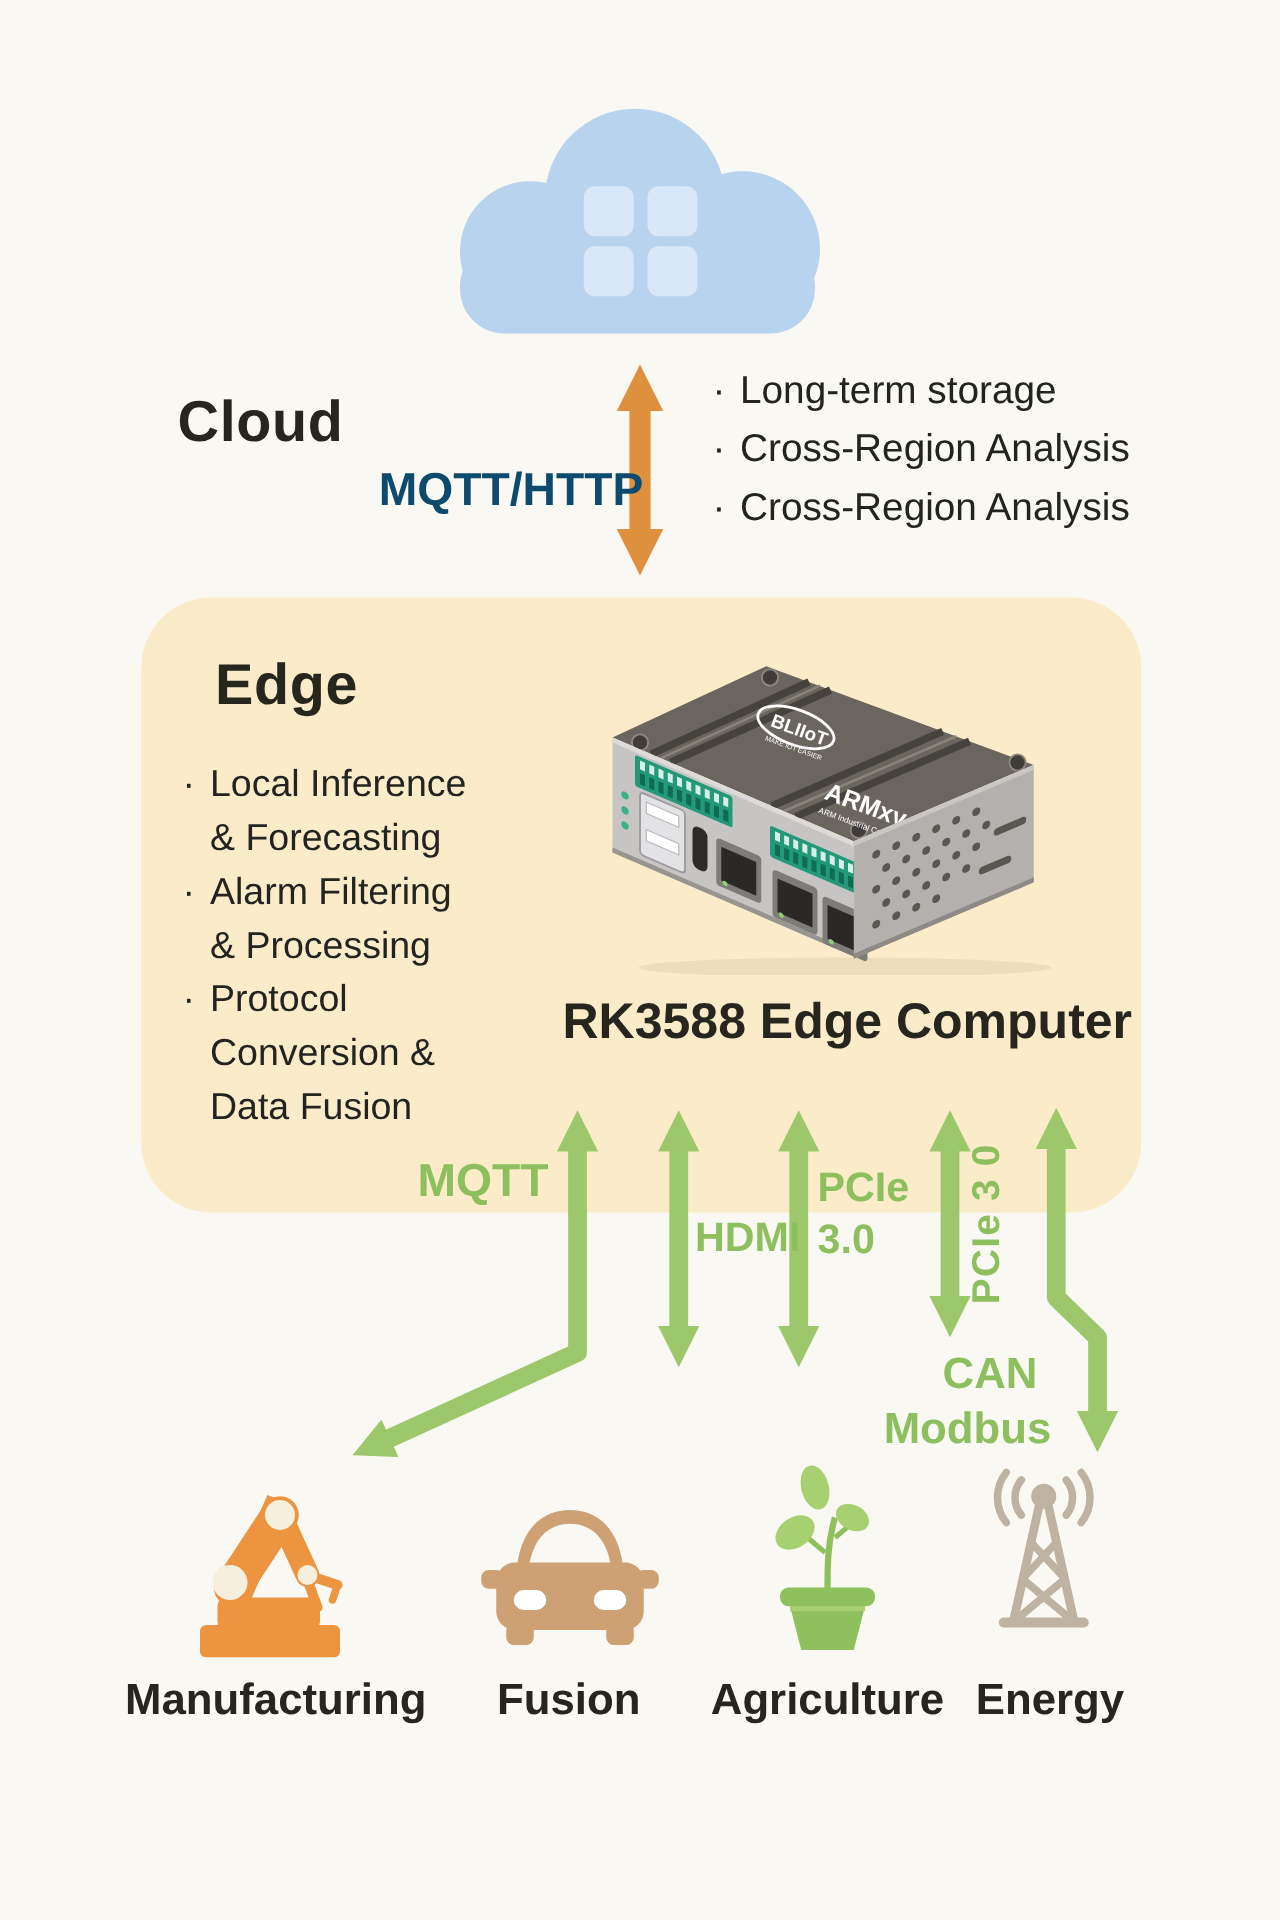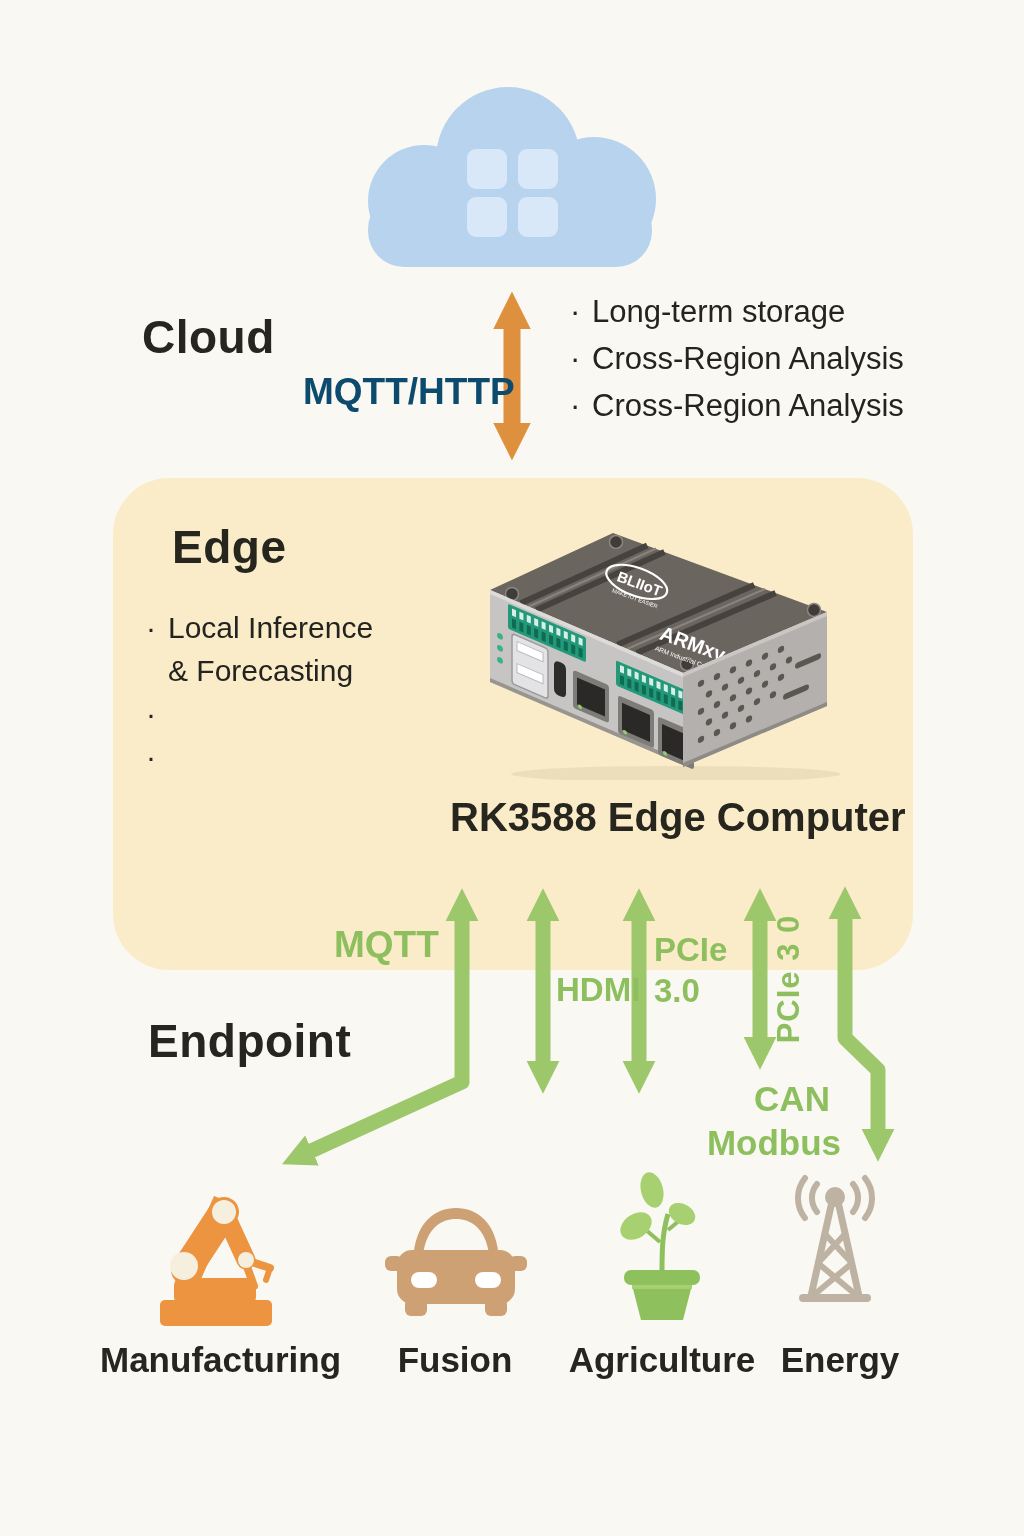--- a/index.html
+++ b/index.html
@@ -79,21 +79,20 @@
       <path d="M462,908 V1082 L300,1156" marker-start="url(#mG)" marker-end="url(#mG)"></path>
       <path d="M543,908 V1074" marker-start="url(#mG)" marker-end="url(#mG)"></path>
       <path d="M639,908 V1074" marker-start="url(#mG)" marker-end="url(#mG)"></path>
       <path d="M760,908 V1050" marker-start="url(#mG)" marker-end="url(#mG)"></path>
       <path d="M845,906 L845,1038 L878,1070 V1142" marker-start="url(#mG)" marker-end="url(#mG)"></path>
     </g>
   </svg>
 
   <div class="abs heading" style="left:142px; top:310px;">Cloud</div>
   <div class="abs heading" style="left:172px; top:520px;">Edge</div>
-  <div class="abs heading" style="left:148px; top:1014px;">Endpoint</div>
 
   <div class="abs protocol-label">MQTT/HTTP</div>
 
   <div class="abs cloud-features">
     <div class="frow">
       <span class="dot">·</span>
       <span class="txt">Long-term storage</span>
     </div>
     <div class="frow">
       <span class="dot">·</span>
@@ -106,23 +105,28 @@
   </div>
 
   <div class="abs edge-features">
     <div class="frow">
       <span class="dot">·</span>
       <span class="txt">Local Inference
 &amp; Forecasting</span>
     </div>
     <div class="frow">
       <span class="dot">·</span>
-    </div>
-    <div class="frow">
-      <span class="dot">·</span>
+      <span class="txt">Alarm Filtering
+&amp; Processing</span>
+    </div>
+    <div class="frow">
+      <span class="dot">·</span>
+      <span class="txt">Protocol
+Conversion &amp;
+Data Fusion</span>
     </div>
   </div>
 
   <svg class="abs" style="left:486px; top:528px;" width="424" height="252" viewBox="0 0 424 252">
     <ellipse cx="190" cy="246" rx="165" ry="8" fill="rgba(60,50,30,0.08)"></ellipse>
 
     <polygon points="4,62 127,5 341,84 197,145" fill="#6b655f"></polygon>
     <g stroke="#46423d" stroke-width="6">
       <line x1="34.9" y1="75.3" x2="161.2" y2="17.6"></line>
       <line x1="50.3" y1="81.9" x2="178.4" y2="24.0"></line>

